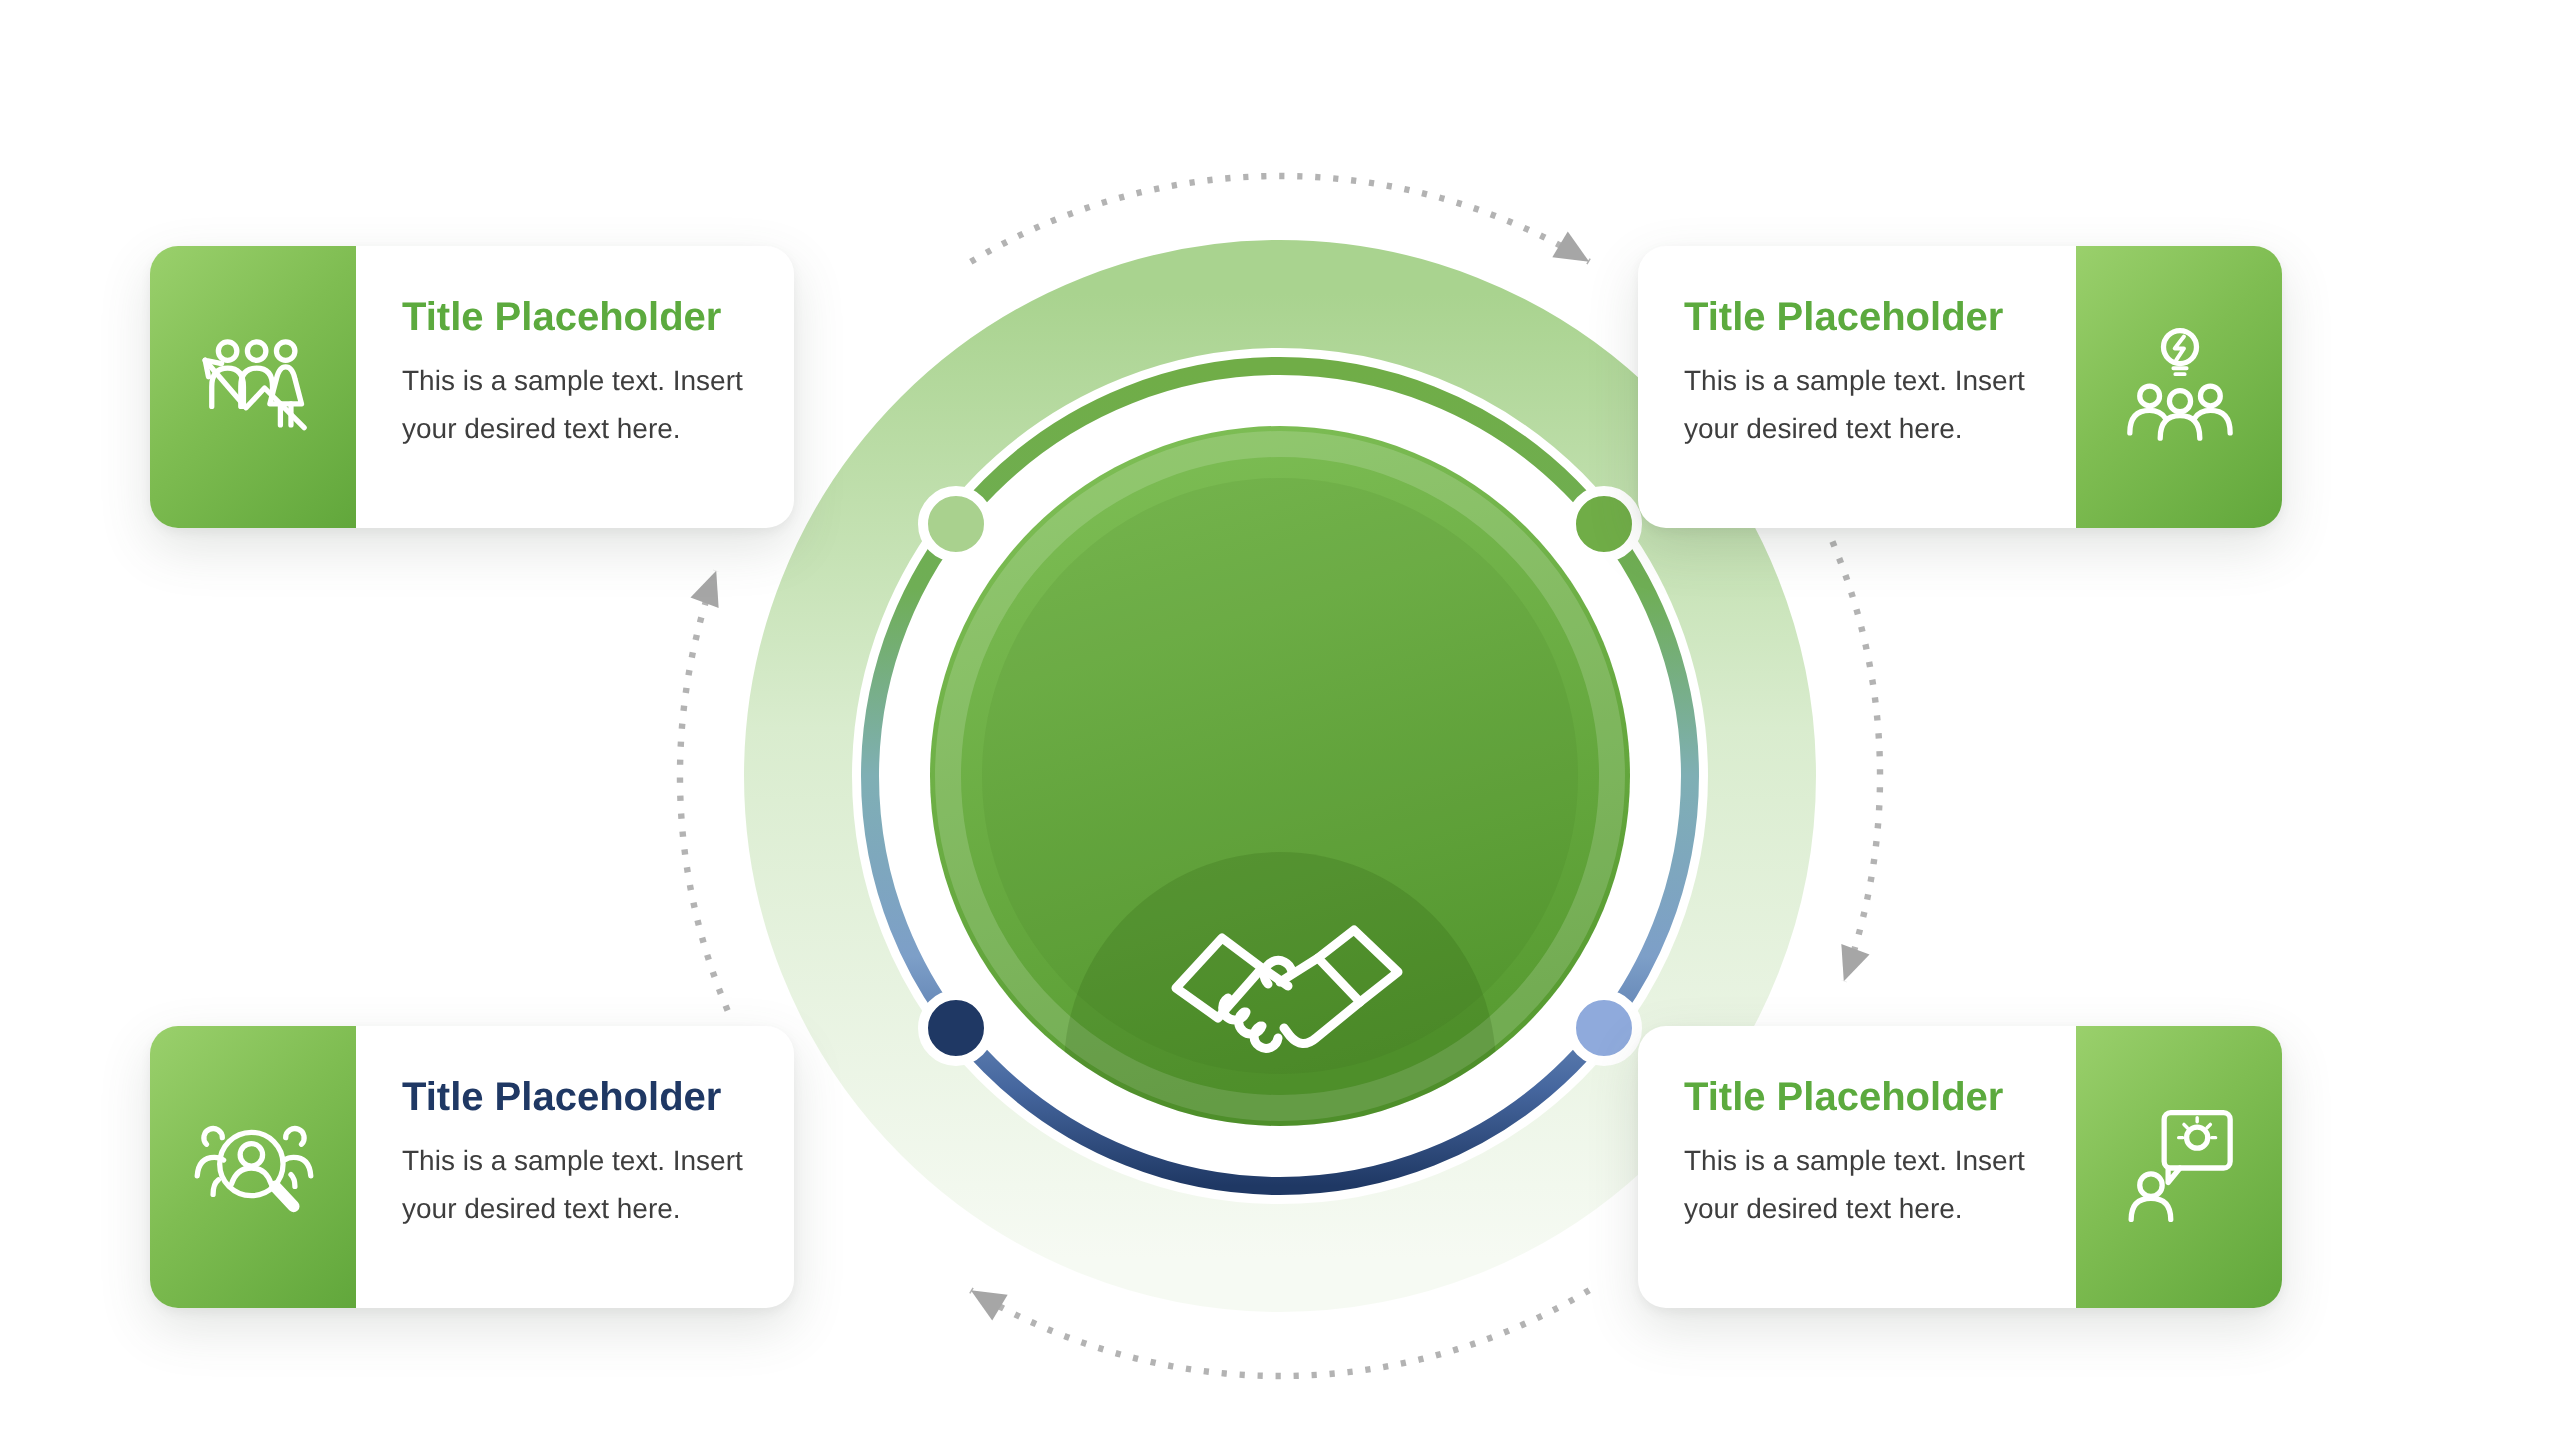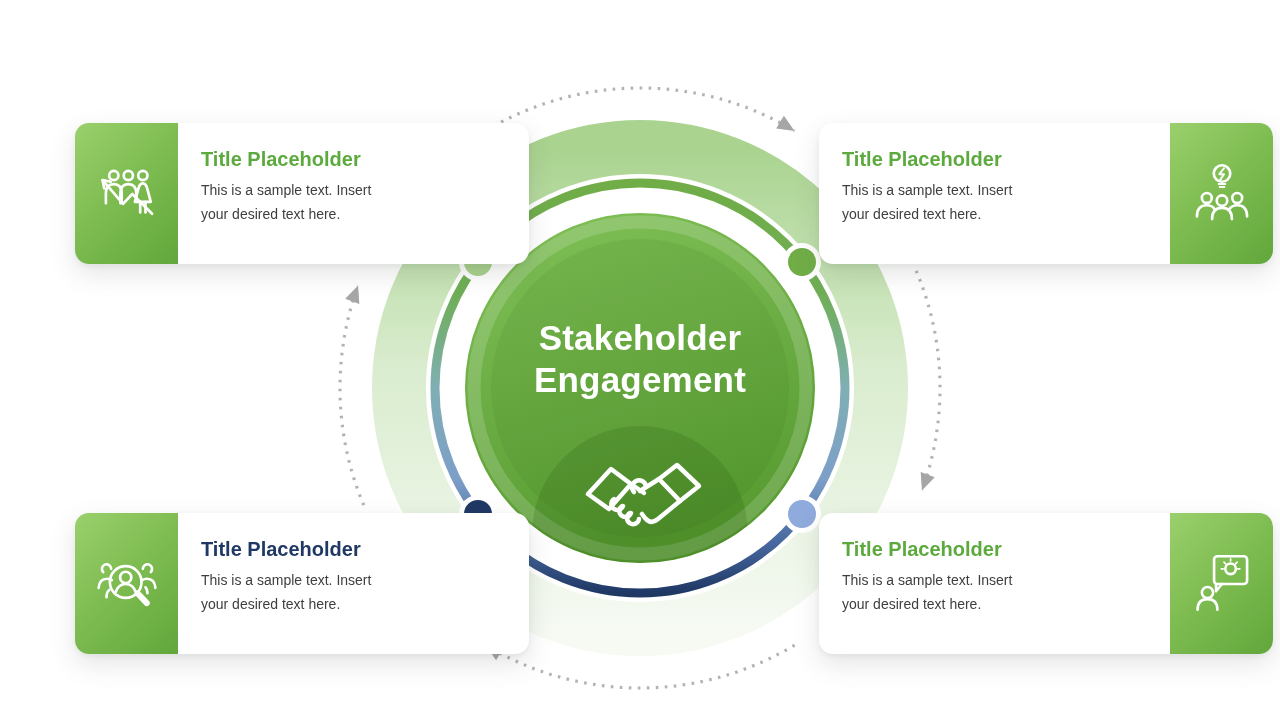--- a/index.html
+++ b/index.html
@@ -11,21 +11,21 @@
   .diagram-svg{position:absolute;left:0;top:0;width:1280px;height:720px;}
   
   .center-label{
     position:absolute;left:440px;top:317px;width:400px;
     text-align:center;color:#ffffff;font-weight:bold;font-size:35px;
     line-height:42px;letter-spacing:.2px;z-index:3;
   }
   .center-label span{display:block;}
   
   .card{
-    position:absolute;width:454px;height:141px;background:#ffffff;
+    position:absolute;width:322px;height:141px;background:#ffffff;
     border-radius:14px;display:flex;z-index:4;
     box-shadow:0 10px 26px rgba(80,95,80,.16),0 2px 6px rgba(0,0,0,.05);
   }
   .card.tl{left:75px;top:123px;}
   .card.tr{left:819px;top:123px;flex-direction:row-reverse;}
   .card.bl{left:75px;top:513px;}
   .card.br{left:819px;top:513px;flex-direction:row-reverse;}
   .icon-block{
     width:103px;flex:0 0 103px;display:flex;align-items:center;justify-content:center;
     background:linear-gradient(135deg,#9ad06c 0%,#7fbd52 45%,#61a73b 100%);
@@ -105,24 +105,20 @@
     </g>
 
     <g stroke="#ffffff" stroke-width="5">
       <circle cx="478" cy="262" r="16.5" fill="#A9D18E"></circle>
       <circle cx="802" cy="262" r="16.5" fill="#70AD47"></circle>
       <circle cx="478" cy="514" r="16.5" fill="#1F3864"></circle>
       <circle cx="802" cy="514" r="16.5" fill="#8FAADC"></circle>
     </g>
   </svg>
 
-  <div class="center-label">
-    <span>Stakeholder</span>
-    <span>Engagement</span>
-  </div>
 
   <div class="card tl">
     <div class="icon-block">
       <svg viewBox="0 0 100 100" fill="none" stroke="#ffffff" stroke-width="4" stroke-linecap="round" stroke-linejoin="round">
         <circle cx="30" cy="22" r="7"></circle>
           <circle cx="52" cy="22" r="7"></circle>
           <circle cx="74" cy="22" r="7"></circle>
         <path d="M18,64 V49 q0,-14 12,-14 q12,0 12,14 v15"></path>
         <path d="M40,64 V49 q0,-14 12,-14 q12,0 12,14 v6"></path>
         <path d="M62,62 l5,-19 q2,-9 7,-9 q5,0 7,9 l5,19 z"></path>

